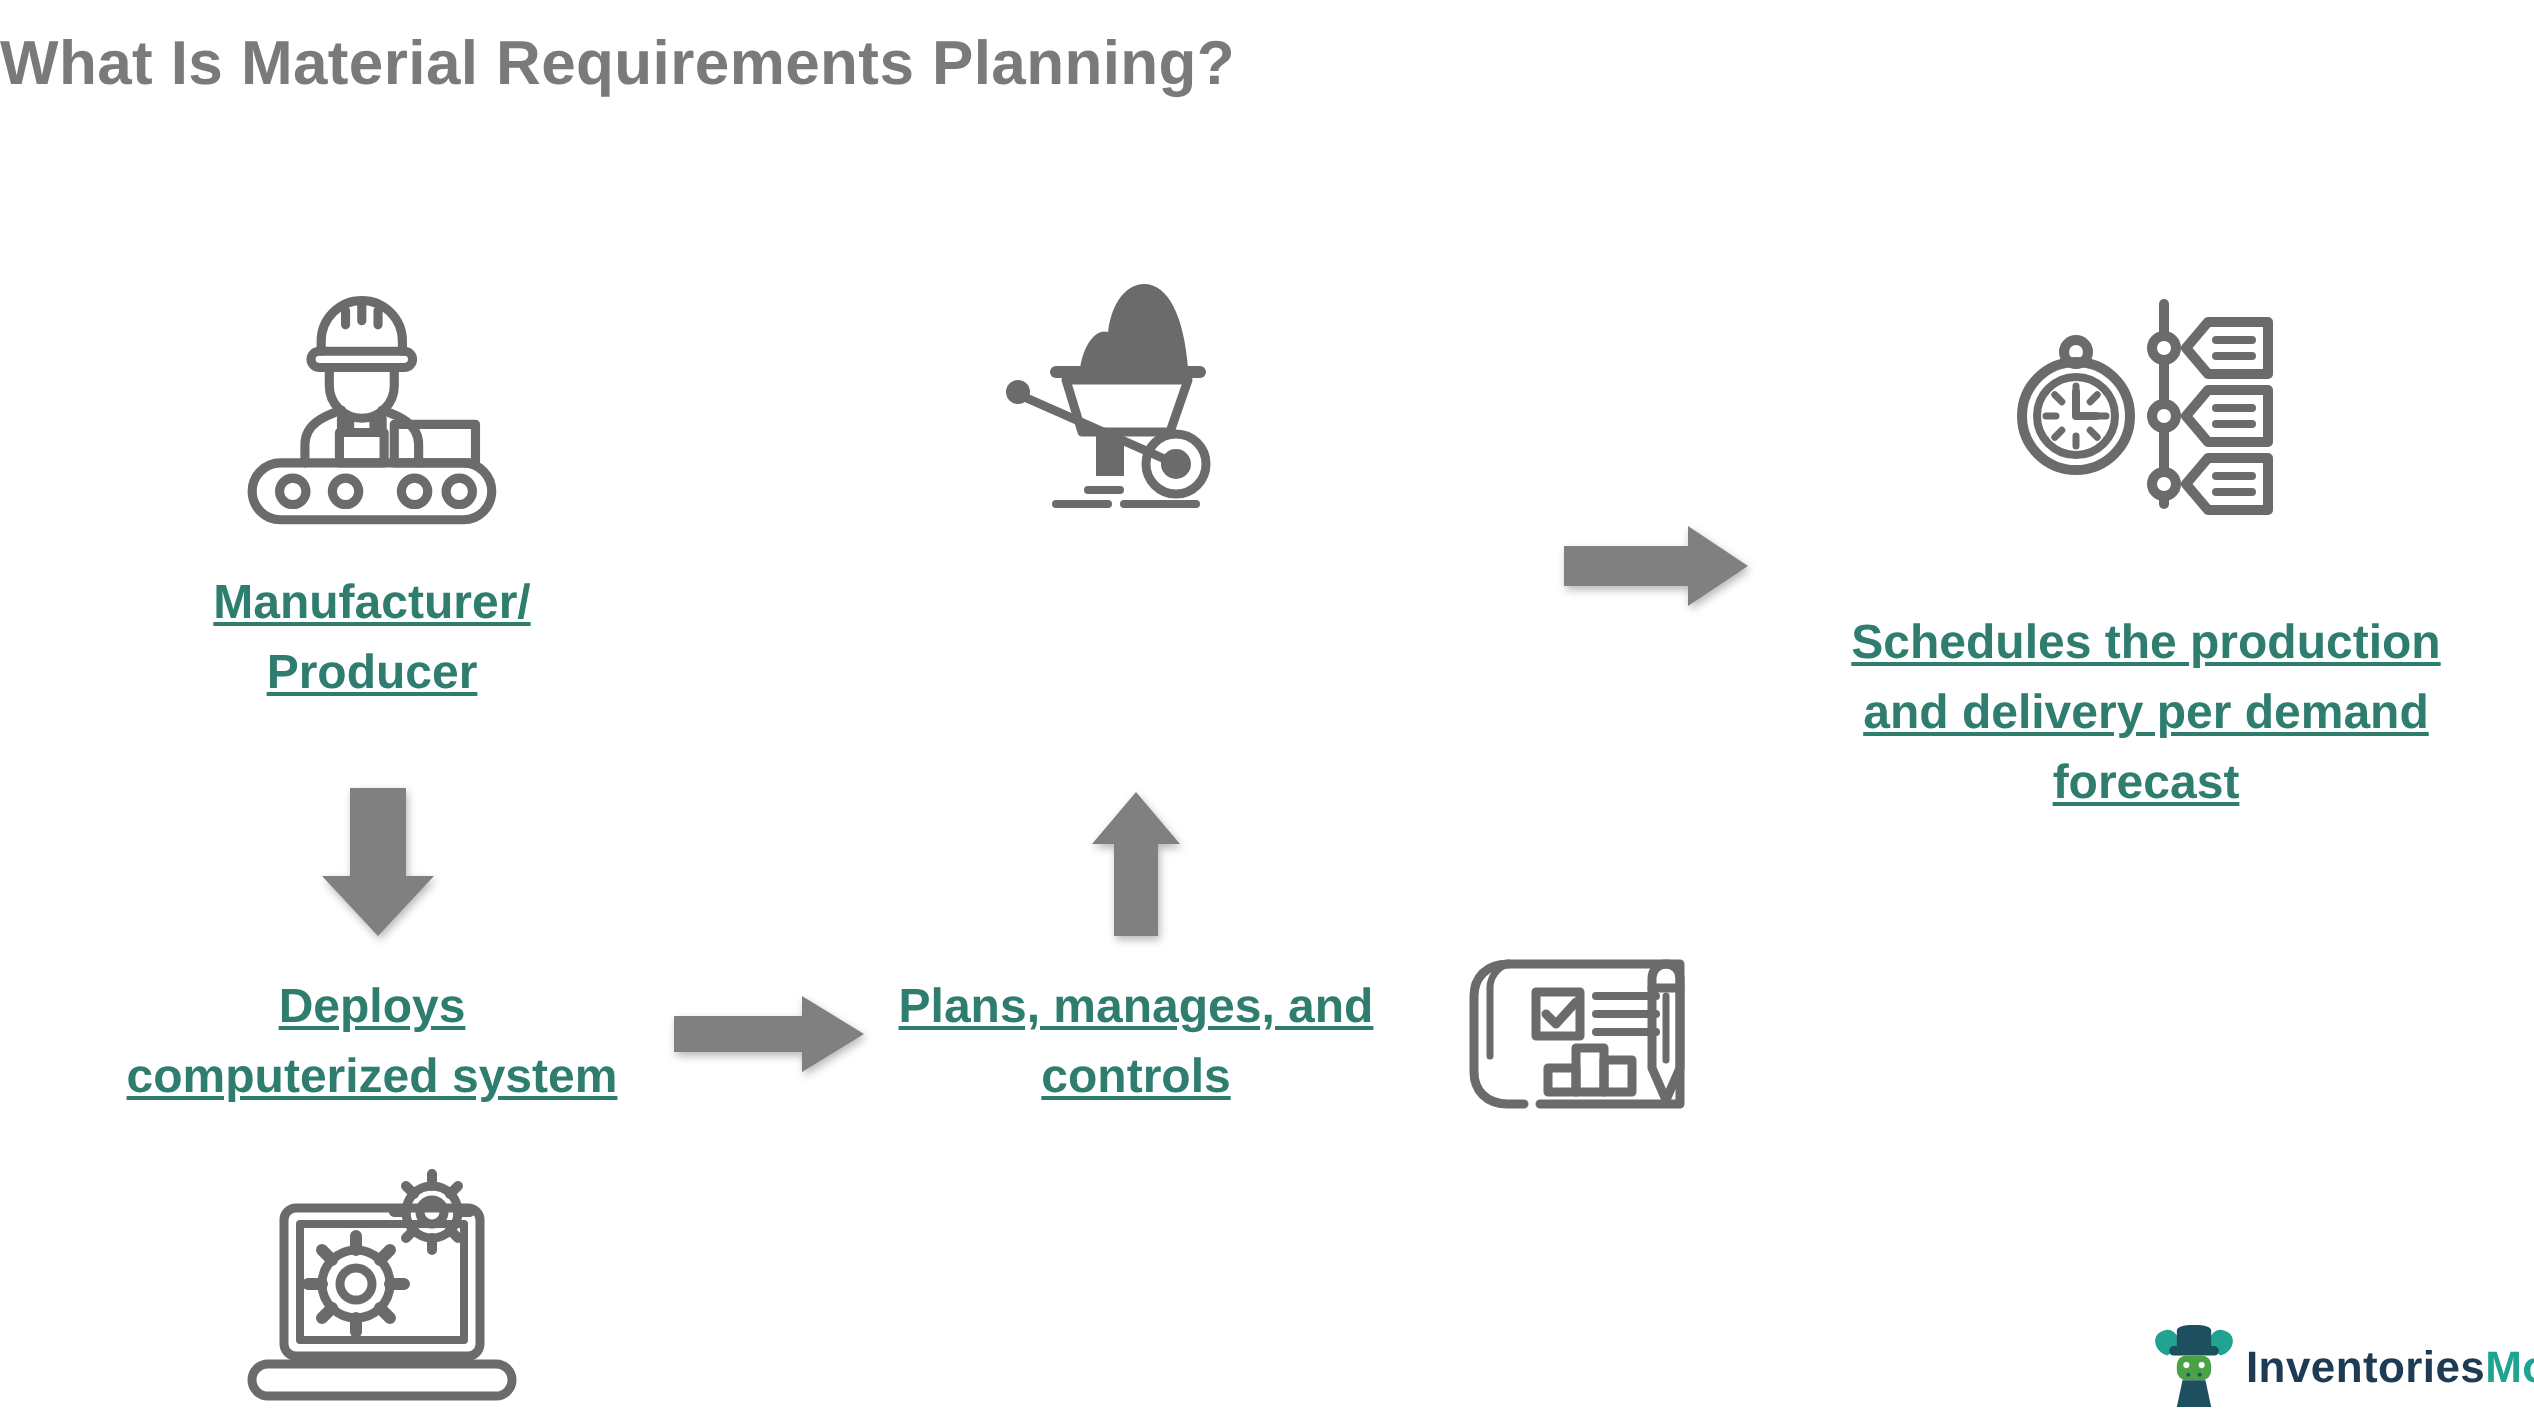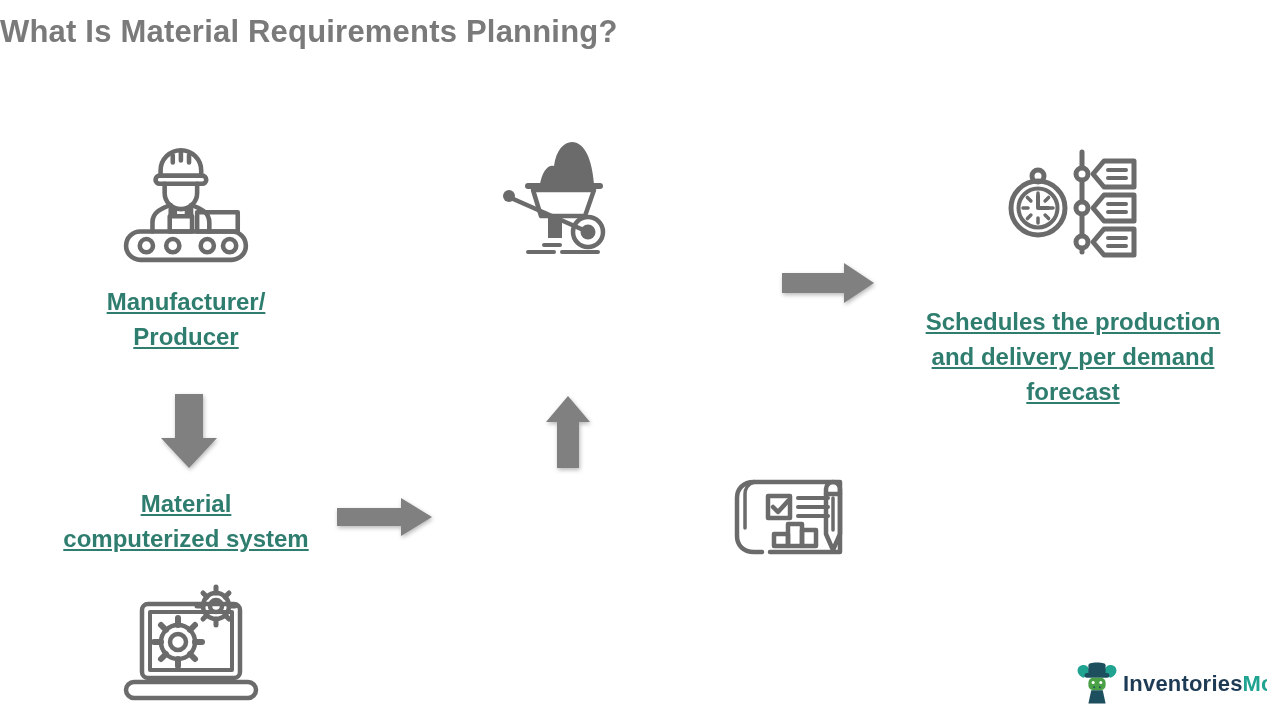--- a/index.html
+++ b/index.html
@@ -129,22 +129,24 @@
     <circle cx="98" cy="32" r="13"></circle>
     <circle cx="98" cy="32" r="6"></circle>
     <path d="M111,32 h6 M107,41 l4,4 M98,45 v6 M89,41 l-4,4 M85,32 h-6 M89,23 l-4,-4 M98,19 v-6 M107,23 l4,-4" stroke-width="5"></path>
   </svg>
 
   <div class="label lbl-manufacturer">Manufacturer/
 Producer</div>
   <div class="label lbl-schedules">Schedules the production
 and delivery per demand
 forecast</div>
-  <div class="label lbl-deploys">Material
+  <div class="label lbl-deploys">Deploys
 computerized system</div>
+  <div class="label lbl-plans">Plans, manages, and
+controls</div>
 
   <svg class="arrow ar-top-right" width="92" height="40" viewBox="0 0 92 40">
     <polygon points="0,10 62,10 62,0 92,20 62,40 62,30 0,30" fill="currentColor"></polygon>
   </svg>
 
   <svg class="arrow ar-down" width="56" height="74" viewBox="0 0 56 74">
     <polygon points="14,0 42,0 42,44 56,44 28,74 0,44 14,44" fill="currentColor"></polygon>
   </svg>
 
   <svg class="arrow ar-up" width="44" height="72" viewBox="0 0 44 72">

